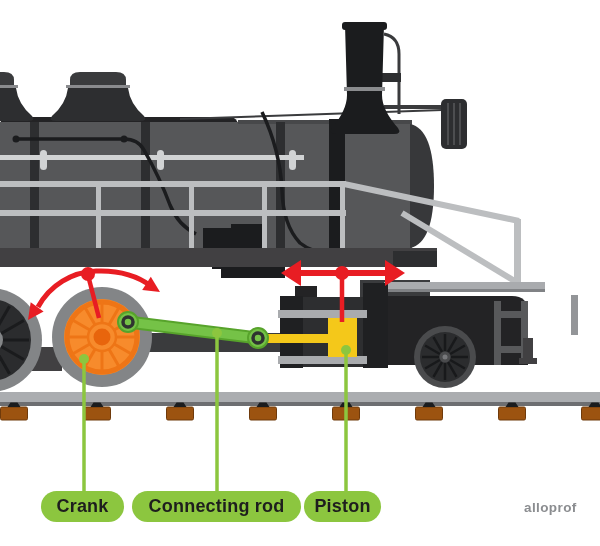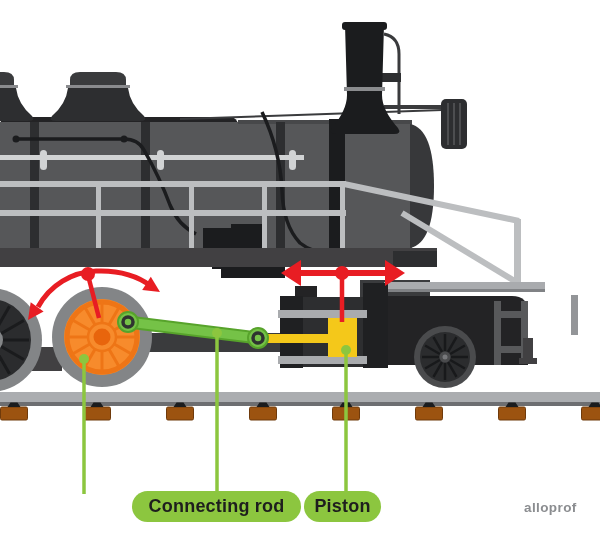--- a/index.html
+++ b/index.html
@@ -268,17 +268,18 @@
   <g stroke="var(--callout-green,#8cc63f)" fill="var(--callout-green,#8cc63f)">
     <line x1="84" y1="359" x2="84" y2="494" stroke-width="3.5"></line>
     <circle cx="84" cy="359" r="5" stroke="none"></circle>
     <line x1="217" y1="333" x2="217" y2="494" stroke-width="3.5"></line>
     <circle cx="217" cy="333" r="5" stroke="none"></circle>
     <line x1="346" y1="350" x2="346" y2="494" stroke-width="3.5"></line>
     <circle cx="346" cy="350" r="5" stroke="none"></circle>
   </g>
 </svg>
 
+  <div class="pill pill-crank">Crank</div>
   <div class="pill pill-piston">Piston</div>
   <div class="pill pill-rod">Connecting rod</div>
 
   <div class="watermark">alloprof</div>
 </div>
 
 </body></html>

